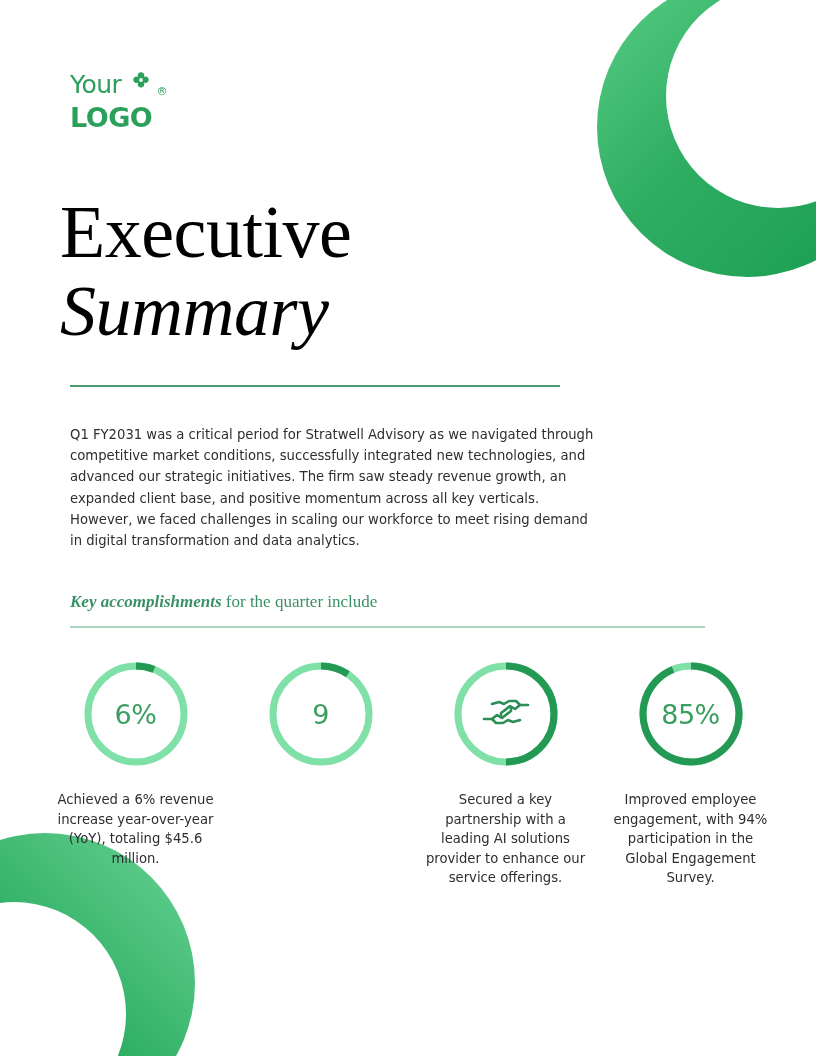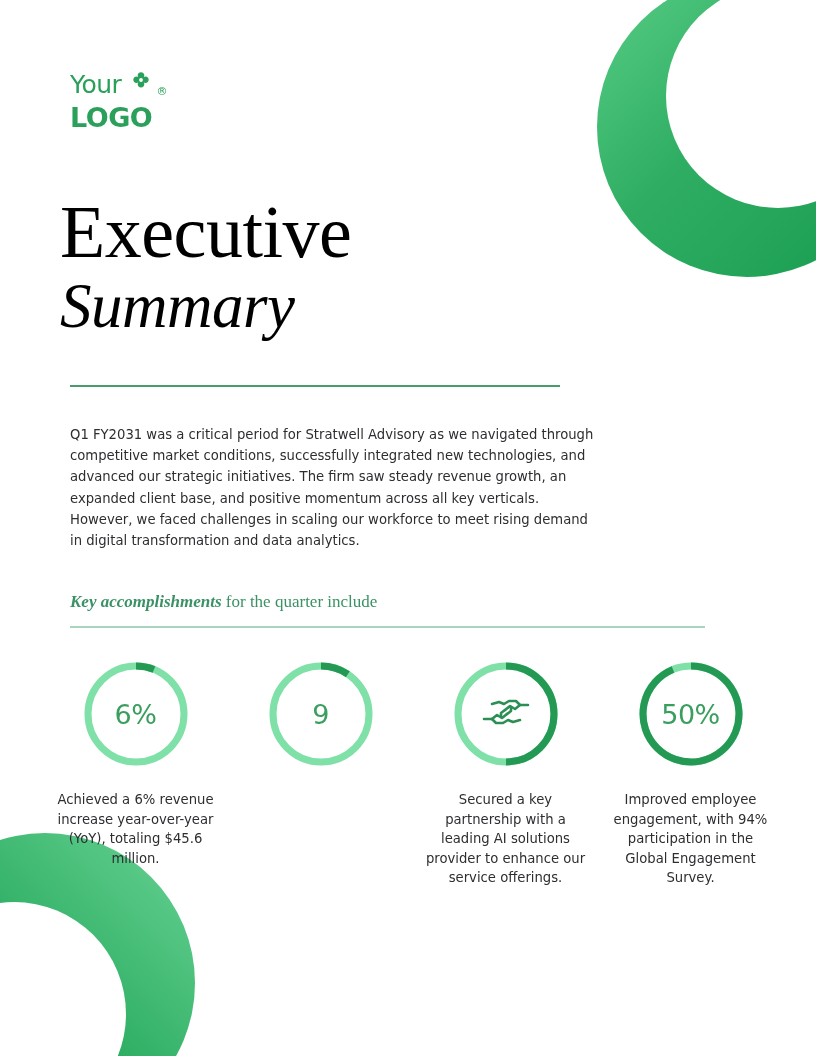--- a/index.html
+++ b/index.html
@@ -73,21 +73,21 @@
   .title-line1 {
     font-family: "Liberation Serif", serif;
     font-size: 74px;
     font-weight: 400;
     color: #000000;
     line-height: 0.98;
     letter-spacing: -0.5px;
   }
   .title-line2 {
     font-family: "Liberation Serif", serif;
-    font-size: 63px;
+    font-size: 72px;
     font-weight: 400;
     font-style: italic;
     color: #000000;
     line-height: 1.0;
     margin-top: 6px;
     letter-spacing: -0.5px;
   }
   .rule-main {
     position: absolute;
     left: 70px;
@@ -291,19 +291,19 @@
       </div>
       <div class="stat-caption">Secured a key partnership with a leading AI solutions provider to enhance our service offerings.</div>
     </div>
 
     <div class="stat">
       <div class="ring-wrap">
         <svg width="112" height="112" viewBox="0 0 112 112" aria-hidden="true">
           <circle cx="56" cy="56" r="48" fill="none" stroke="#7fe0a8" stroke-width="7"></circle>
           <path d="M 56 8 A 48 48 0 1 1 38.02 11.50" fill="none" stroke="#249954" stroke-width="7"></path>
         </svg>
-        <span class="ring-value">50%</span>
+        <span class="ring-value">85%</span>
       </div>
       <div class="stat-caption">Improved employee engagement, with 94% participation in the Global Engagement Survey.</div>
     </div>
 
   </div>
 </div>
 
 </body></html>

